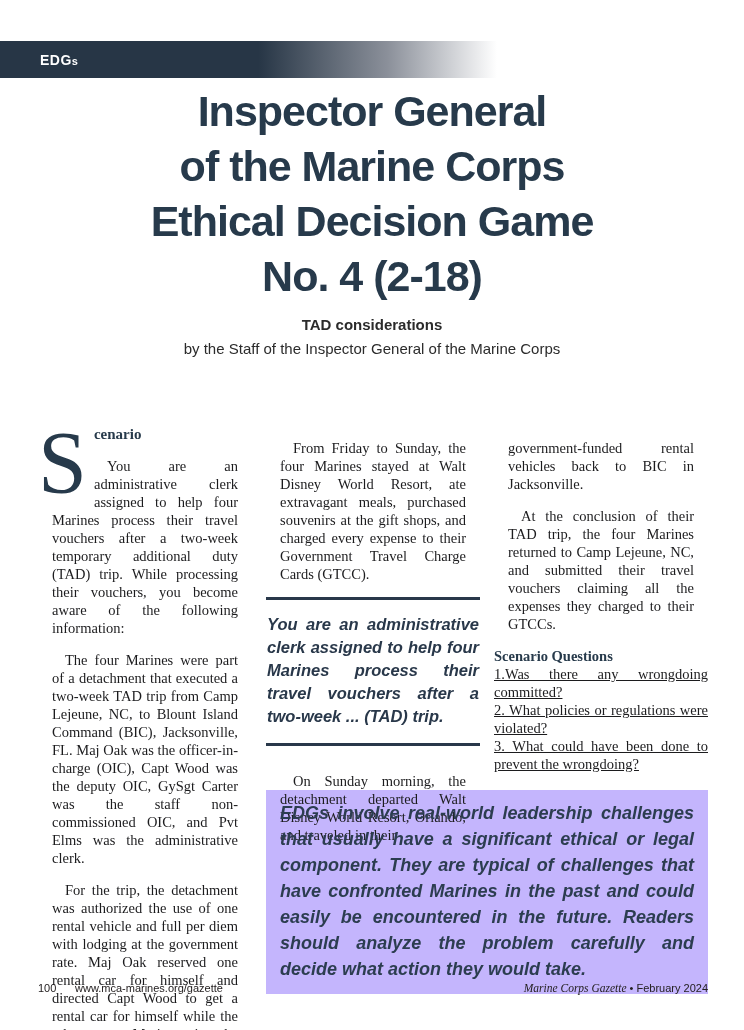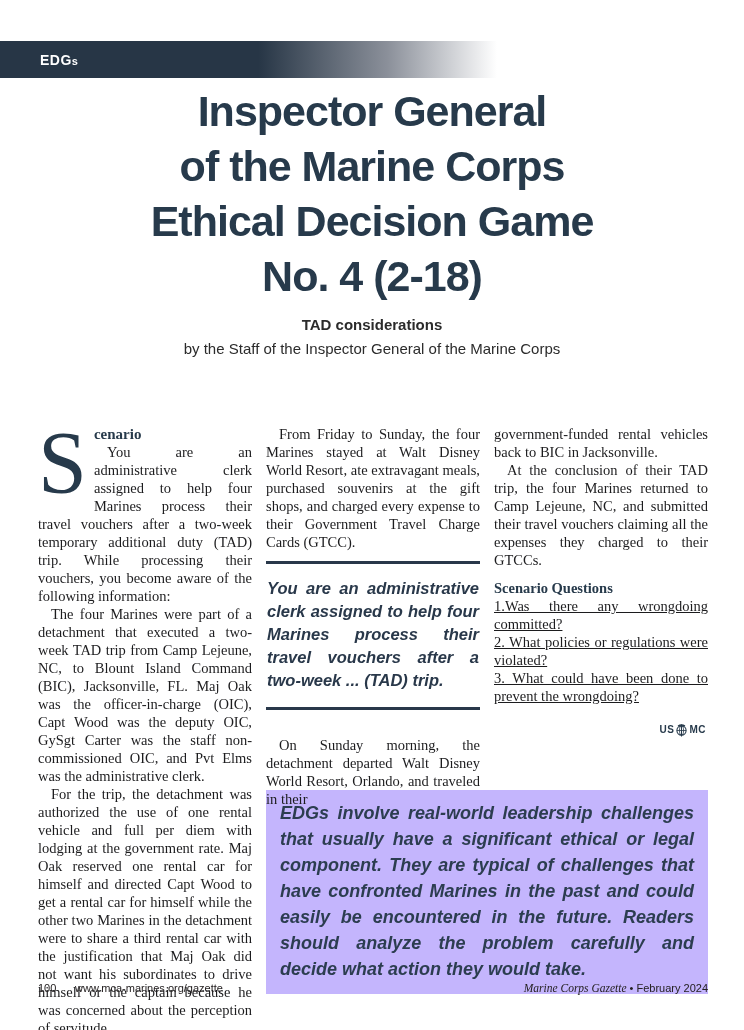--- a/index.html
+++ b/index.html
@@ -31,21 +31,21 @@
   }
   .byline {
     margin-top:7px; font-family:"Liberation Sans", sans-serif;
     font-size:15px; color:#2b2b2b;
   }
   
   .content { position:absolute; top:425px; left:38px; width:670px; display:flex; gap:14px; }
   .col { width:214px; font-size:14.5px; line-height:18px; text-align:justify; }
   .right-area { width:442px; }
   .right-cols { display:flex; gap:14px; height:358px; }
-  .para { margin:0; }
+  .para { margin:14px; }
   .indent { text-indent:13px; }
   .dropcap {
     float:left; font-size:88px; line-height:70px; color:#273a4b;
     margin:3px 7px 0 0; font-weight:400;
   }
   .scenario-heading { font-weight:700; color:#273a4b; font-size:15px; line-height:18px; text-align:left; }
   .q-heading { font-weight:700; color:#273a4b; margin-top:10px; text-align:left; }
   .question { text-align:justify;text-decoration:underline; }
   
   .pull-quote {
@@ -113,35 +113,20 @@
         <div class="pull-quote">You are an administrative clerk assigned to help four Marines process their travel vouchers after a two-week ... (TAD) trip.</div>
         <p class="para indent after-quote">On Sunday morning, the detachment departed Walt Disney World Resort, Orlando, and traveled in their</p>
       </div>
       <div class="col">
         <p class="para">government-funded rental vehicles back to BIC in Jacksonville.</p>
         <p class="para indent">At the conclusion of their TAD trip, the four Marines returned to Camp Lejeune, NC, and submitted their travel vouchers claiming all the expenses they charged to their GTCCs.</p>
         <div class="q-heading">Scenario Questions</div>
         <div class="question">1.Was there any wrongdoing committed?</div>
         <div class="question">2. What policies or regulations were violated?</div>
         <div class="question">3. What could have been done to prevent the wrongdoing?</div>
-        <div class="logo-row">
-          <span class="usmc-logo">
-            <span>US</span>
-            <span>
-              <svg width="13" height="13" viewBox="0 0 13 13">
-                <circle cx="6.5" cy="6.5" r="4.6" fill="none" stroke="#273a4b" stroke-width="1.1"></circle>
-                <ellipse cx="6.5" cy="6.5" rx="2.1" ry="4.6" fill="none" stroke="#273a4b" stroke-width="0.8"></ellipse>
-                <line x1="1.9" y1="6.5" x2="11.1" y2="6.5" stroke="#273a4b" stroke-width="0.8"></line>
-                <line x1="6.5" y1="0.5" x2="6.5" y2="12.5" stroke="#273a4b" stroke-width="1.1"></line>
-                <path d="M3 2 Q6.5 0 10 2" fill="none" stroke="#273a4b" stroke-width="1.4"></path>
-              </svg>
-            </span>
-            <span>MC</span>
-          </span>
-        </div>
       </div>
     </div>
     <div class="callout">EDGs involve real-world leadership challenges that usually have a significant ethical or legal component. They are typical of challenges that have confronted Marines in the past and could easily be encountered in the future. Readers should analyze the problem carefully and decide what action they would take.</div>
   </div>
 
 </div>
 
 <div class="footer">
   <span class="page-num">100</span>
   <span>www.mca-marines.org/gazette</span>

